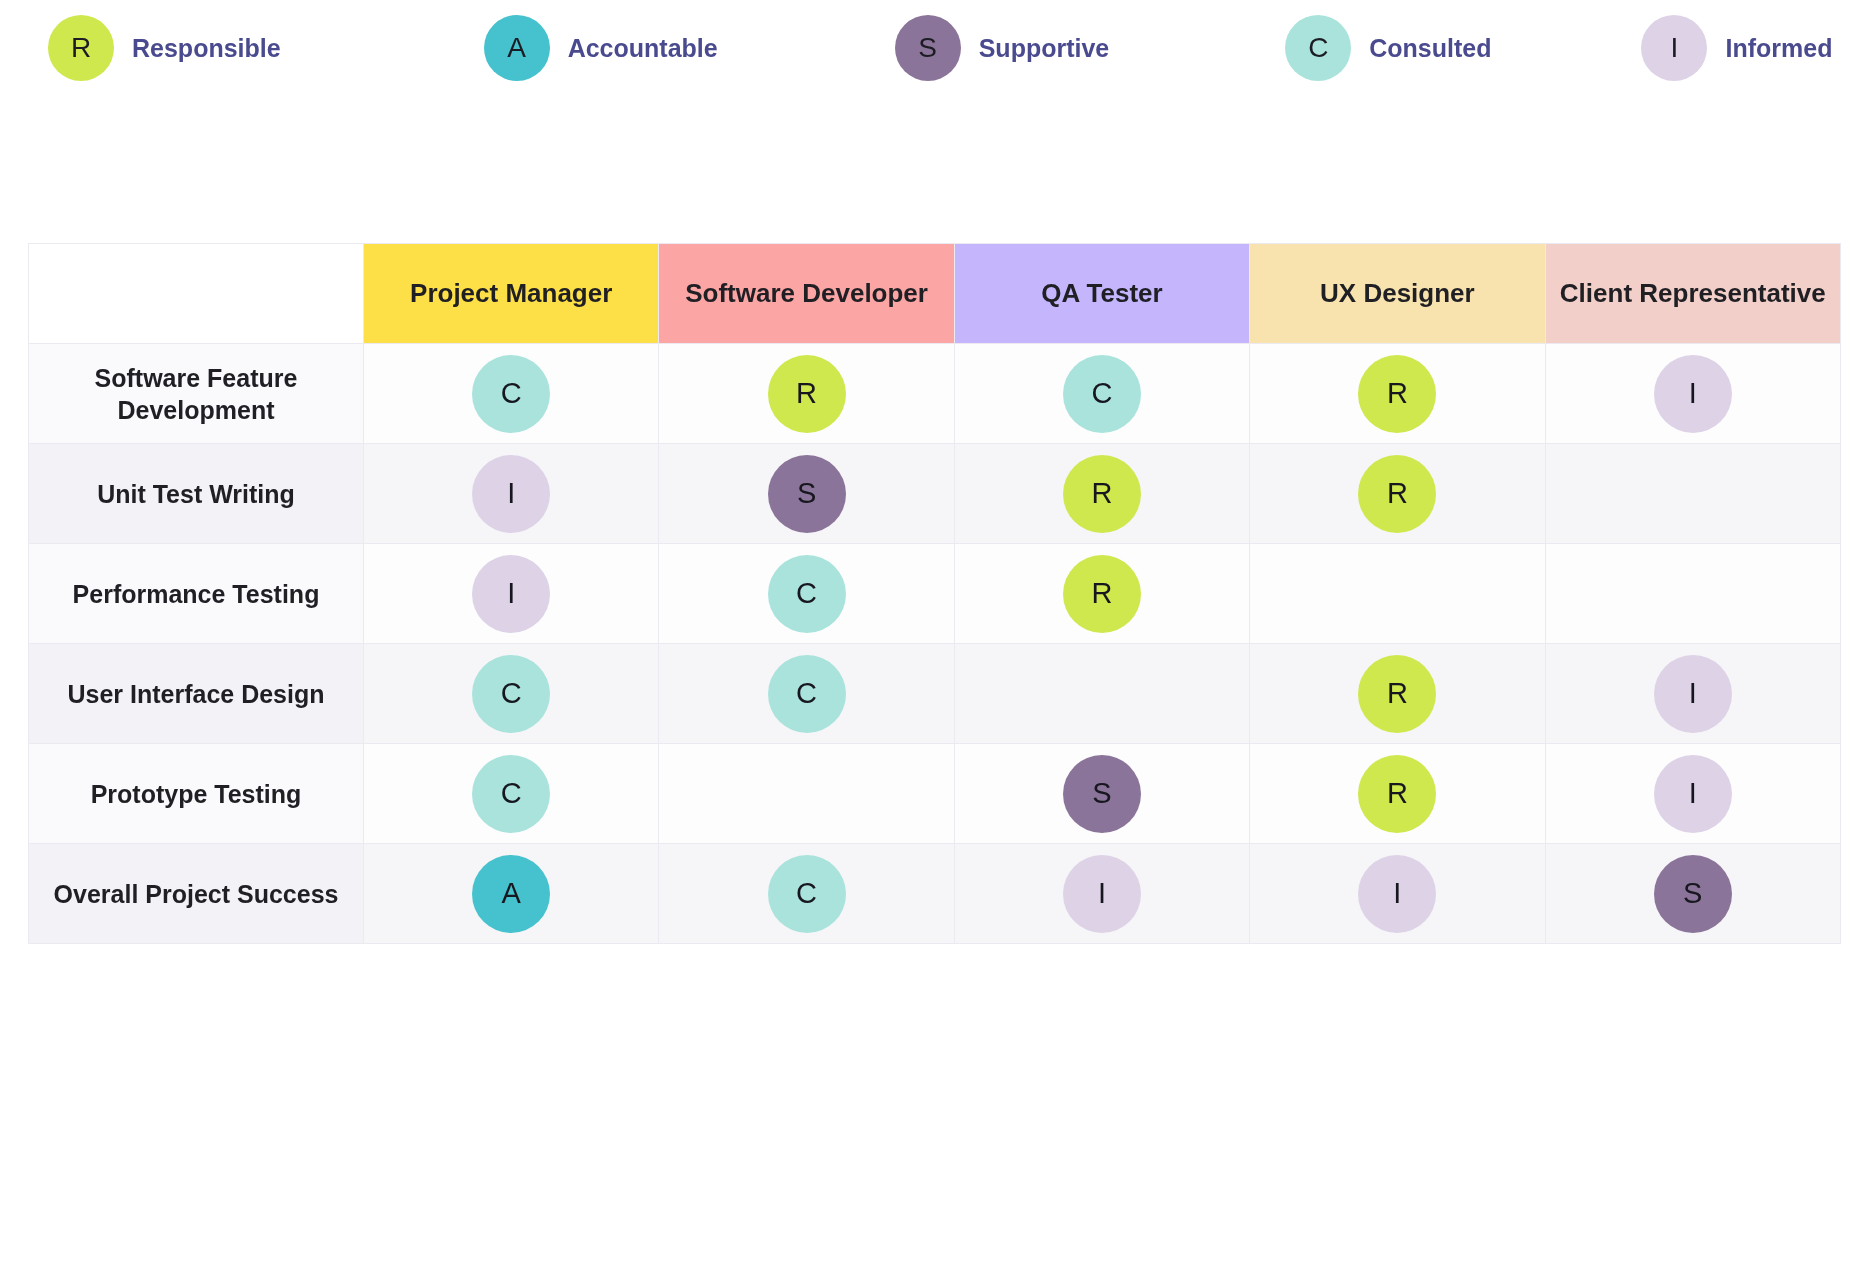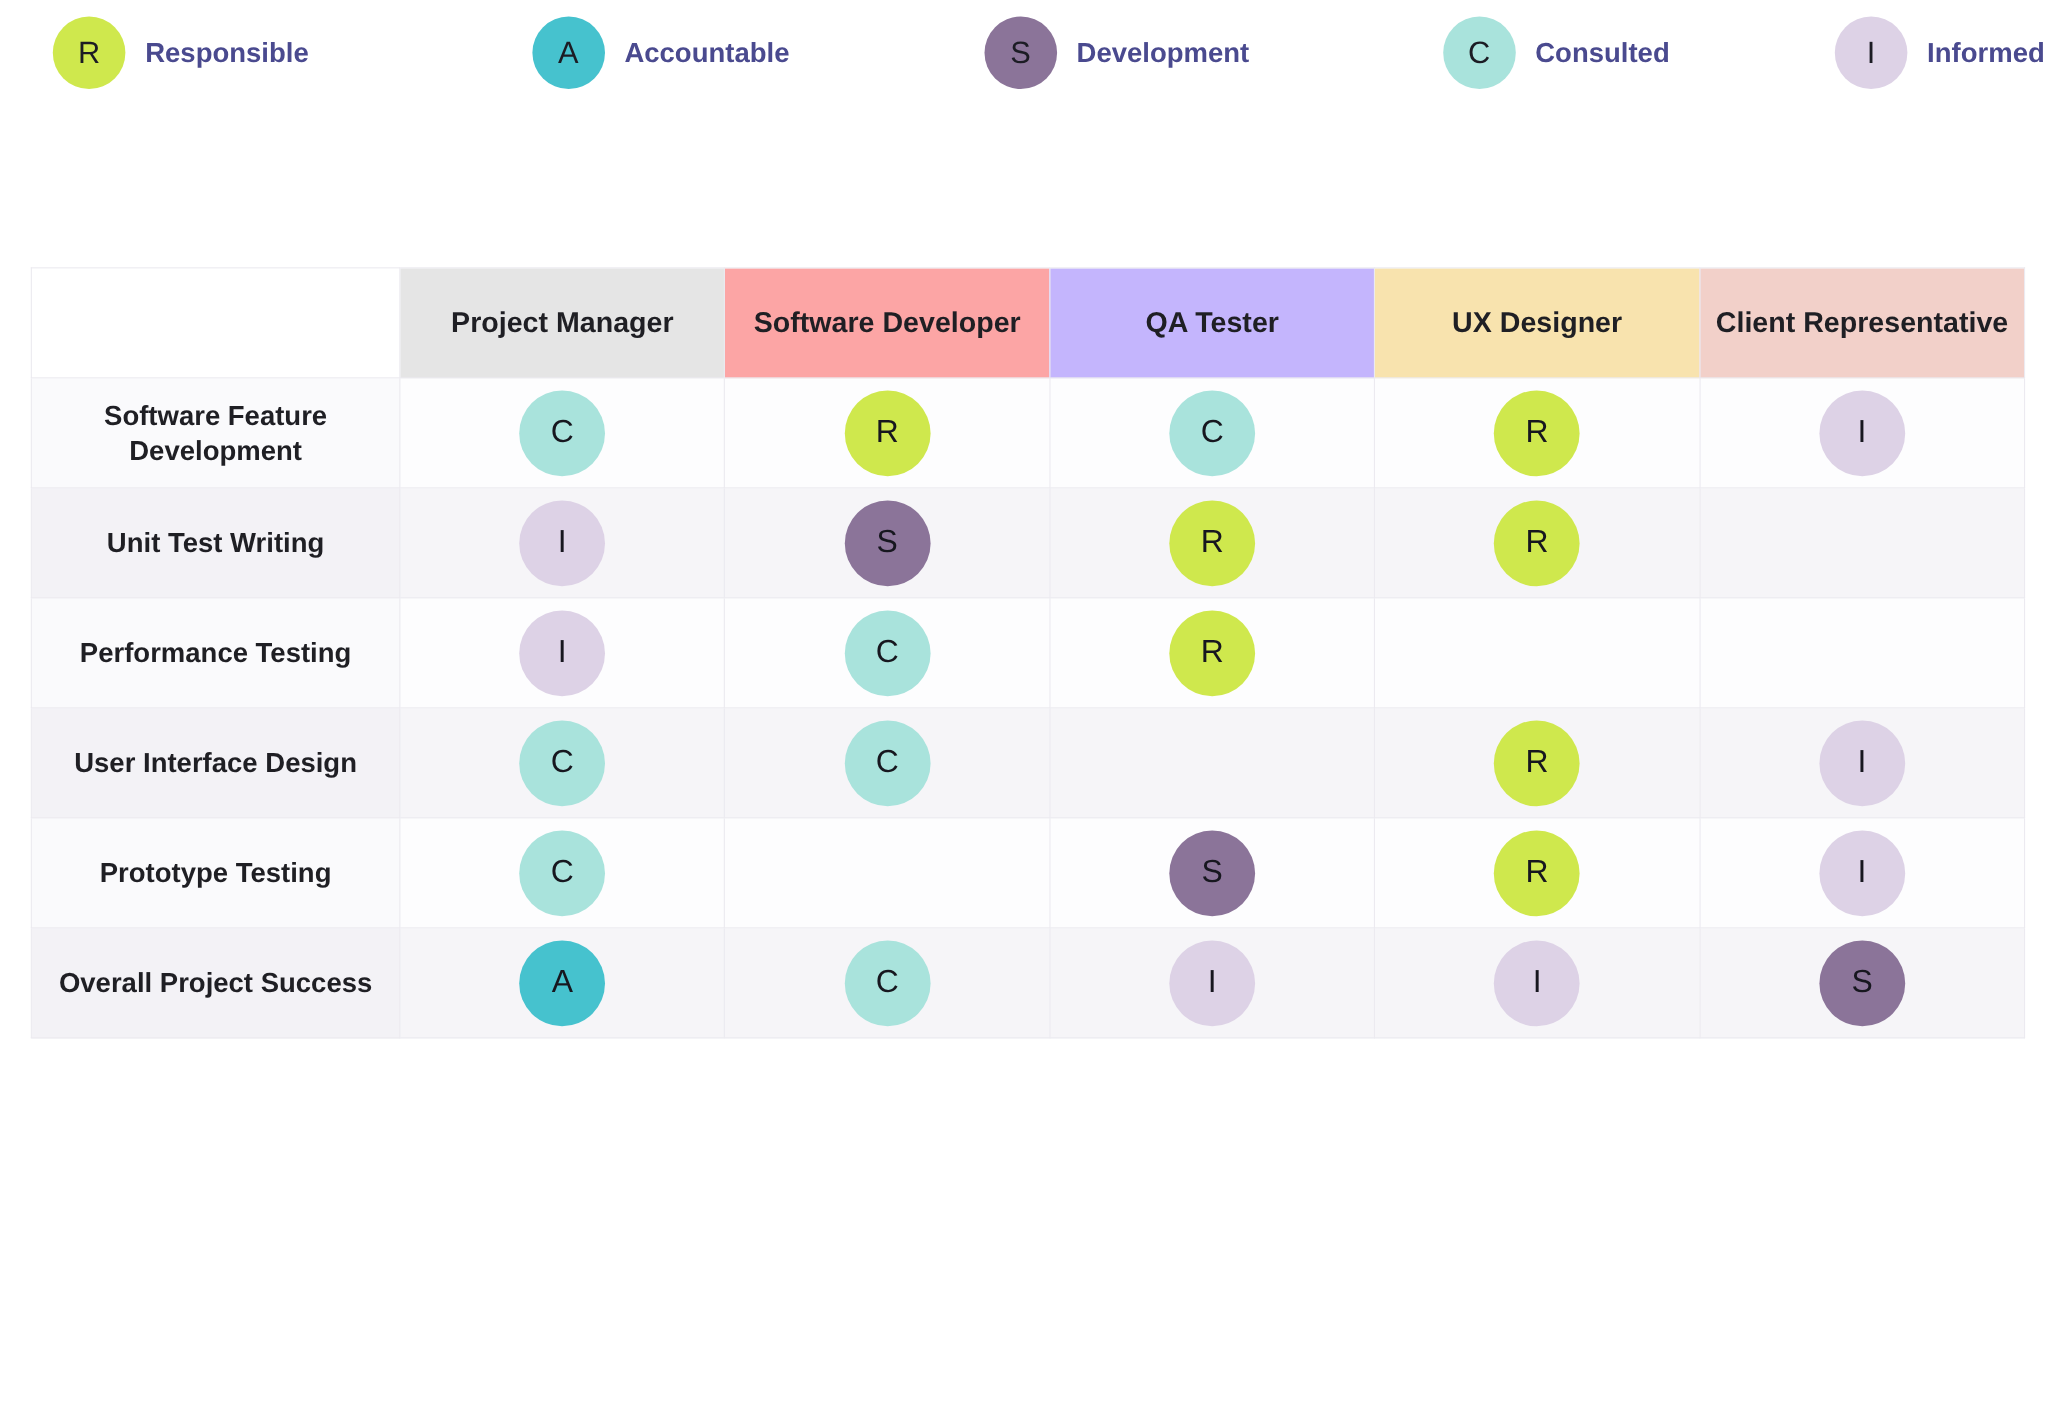--- a/index.html
+++ b/index.html
@@ -121,21 +121,21 @@
   <div class="legend-item i0">
     <span class="legend-badge" style="background: rgb(207, 232, 77);">R</span>
     <span class="legend-label">Responsible</span>
   </div>
   <div class="legend-item i1">
     <span class="legend-badge" style="background: rgb(70, 194, 206);">A</span>
     <span class="legend-label">Accountable</span>
   </div>
   <div class="legend-item i2">
     <span class="legend-badge" style="background: rgb(139, 116, 153);">S</span>
-    <span class="legend-label">Development</span>
+    <span class="legend-label">Supportive</span>
   </div>
   <div class="legend-item i3">
     <span class="legend-badge" style="background: rgb(169, 227, 220);">C</span>
     <span class="legend-label">Consulted</span>
   </div>
   <div class="legend-item i4">
     <span class="legend-badge" style="background: rgb(221, 210, 230);">I</span>
     <span class="legend-label">Informed</span>
   </div>
 </div>
@@ -146,21 +146,21 @@
       <col class="c-task">
       <col class="c-role">
         <col class="c-role">
         <col class="c-role">
         <col class="c-role">
         <col class="c-role">
     </colgroup>
     <thead>
       <tr>
         <th class="corner"></th>
-        <th style="background: #e5e5e5;">Project Manager</th>
+        <th style="background: #fde047;">Project Manager</th>
         <th style="background: #fca5a5;">Software Developer</th>
         <th style="background: #c4b5fd;">QA Tester</th>
         <th style="background: rgb(248, 227, 174);">UX Designer</th>
         <th style="background: rgb(242, 208, 201);">Client Representative</th>
       </tr>
     </thead>
     <tbody>
         <tr>
           <td class="task">Software Feature Development</td>
           <td class="cell"><span class="dot" style="background: rgb(169, 227, 220);">C</span></td>

